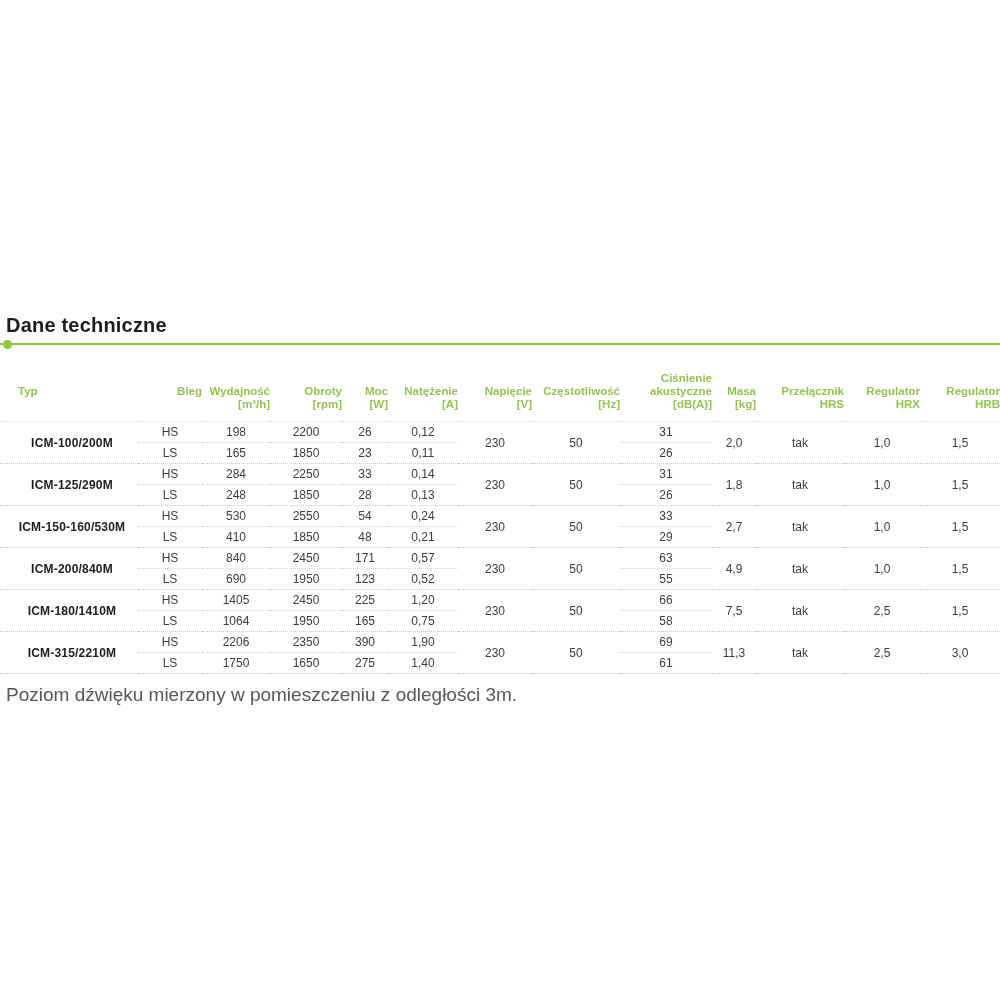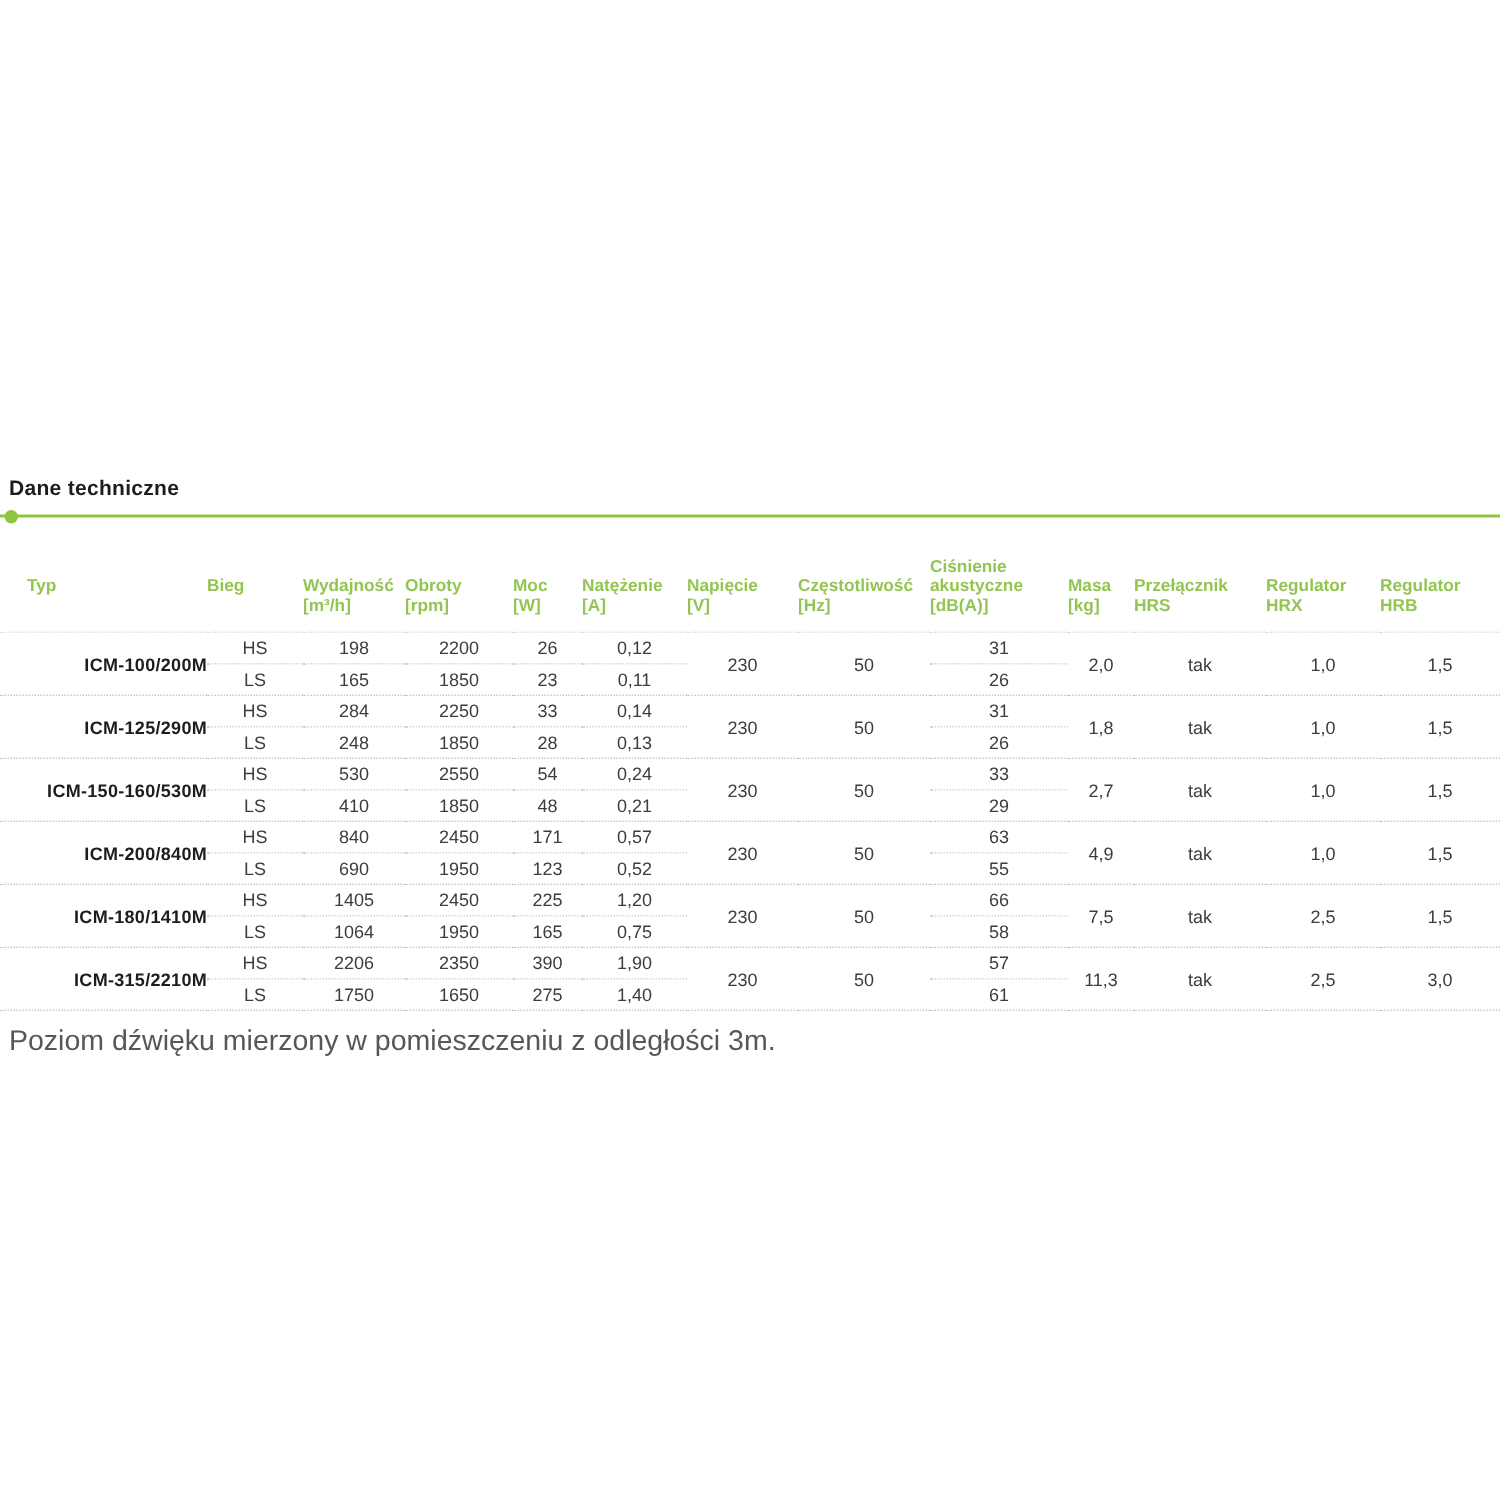--- a/index.html
+++ b/index.html
@@ -10,21 +10,21 @@
     height: 1000px;
     font-family: "Liberation Sans", sans-serif;
     overflow: hidden;
   }
   .page {
     width: 1000px;
     padding-top: 316px;
     box-sizing: border-box;
   }
   h1.section-title {
-    font-size: 14px;
+    font-size: 20px;
     line-height: 18px;
     font-weight: 700;
     color: #1d1d1b;
     margin: 0 0 0 6px;
     letter-spacing: 0.2px;
   }
   .green-rule {
     position: relative;
     height: 2px;
     background: #8dc63f;
@@ -45,36 +45,36 @@
     table-layout: fixed;
     margin-top: 0;
   }
   thead th {
     height: 66px;
     vertical-align: bottom;
     padding: 0 0 10px 0;
     font-size: 11.5px;
     font-weight: 700;
     color: #93c552;
-    text-align: left;
+    text-align: right;
     border-bottom: 1px dotted #dedede;
   }
   thead th.col-typ { text-align: left; padding-left: 18px; }
   thead th .label { line-height: 13px; }
   thead th .unit  { line-height: 13px; height: 13px; }
   tbody td {
     height: 20px;
     line-height: 20px;
     padding: 0;
     text-align: center;
     font-size: 12px;
     color: #3d3d3b;
   }
   tbody td.typ-cell {
-    text-align: right;
+    text-align: center;
     padding-left: 6px;
     font-weight: 700;
     color: #1d1d1b;
     letter-spacing: 0.2px;
   }
   
   tbody td.mid-dot { border-bottom: 1px dotted #d6d6d6; }
   
   tbody tr.ls-row td,
   tbody td.merged,
@@ -286,21 +286,21 @@
         </tr>
         <tr>
           <td class="typ-cell" rowspan="2">ICM-315/2210M</td>
           <td class="mid-dot">HS</td>
           <td class="mid-dot">2206</td>
           <td class="mid-dot">2350</td>
           <td class="mid-dot">390</td>
           <td class="mid-dot">1,90</td>
           <td class="merged" rowspan="2">230</td>
           <td class="merged" rowspan="2">50</td>
-          <td class="mid-dot">57</td>
+          <td class="mid-dot">69</td>
           <td class="merged" rowspan="2">11,3</td>
           <td class="merged" rowspan="2">tak</td>
           <td class="merged" rowspan="2">2,5</td>
           <td class="merged" rowspan="2">3,0</td>
         </tr>
         <tr class="ls-row">
           <td>LS</td>
           <td>1750</td>
           <td>1650</td>
           <td>275</td>

